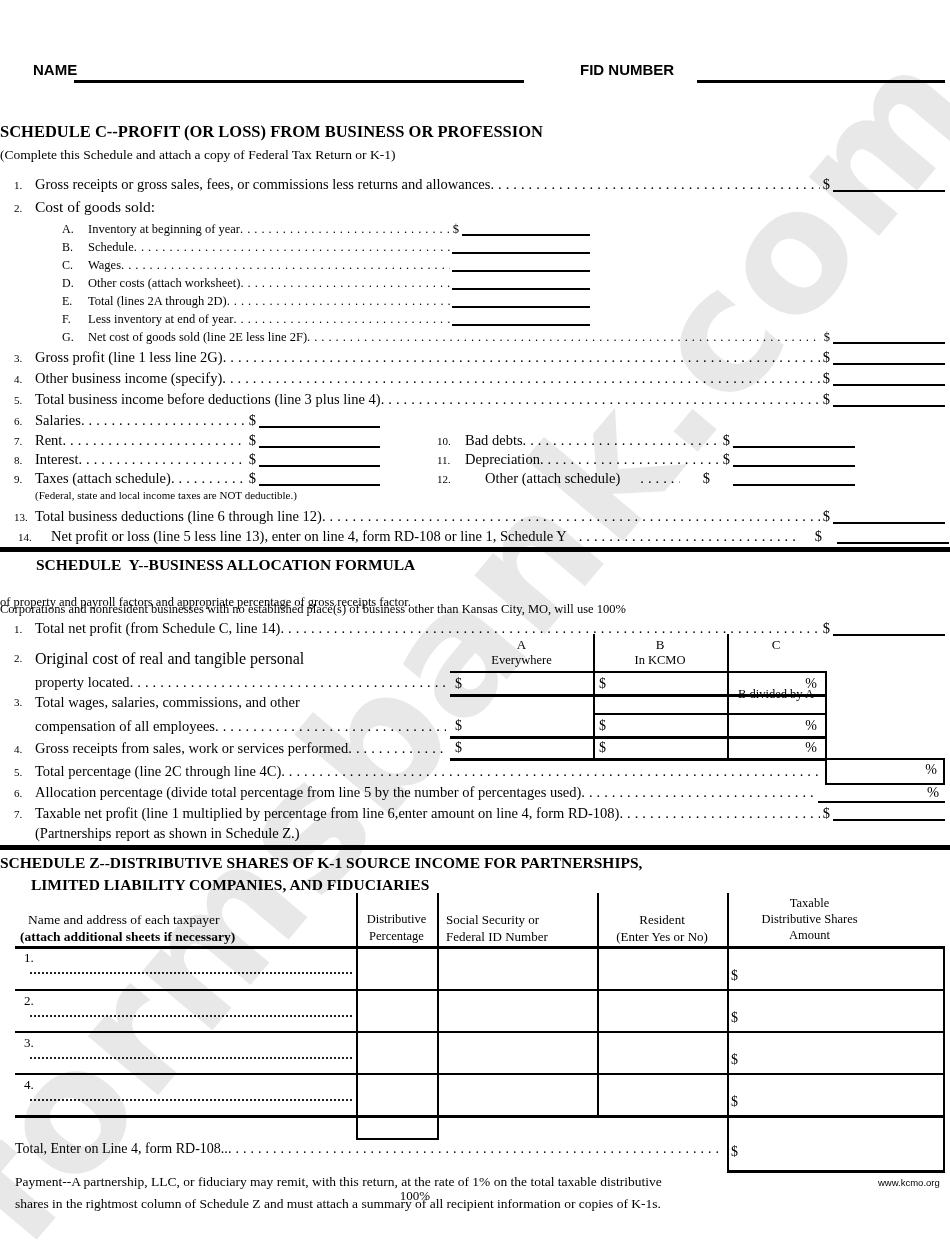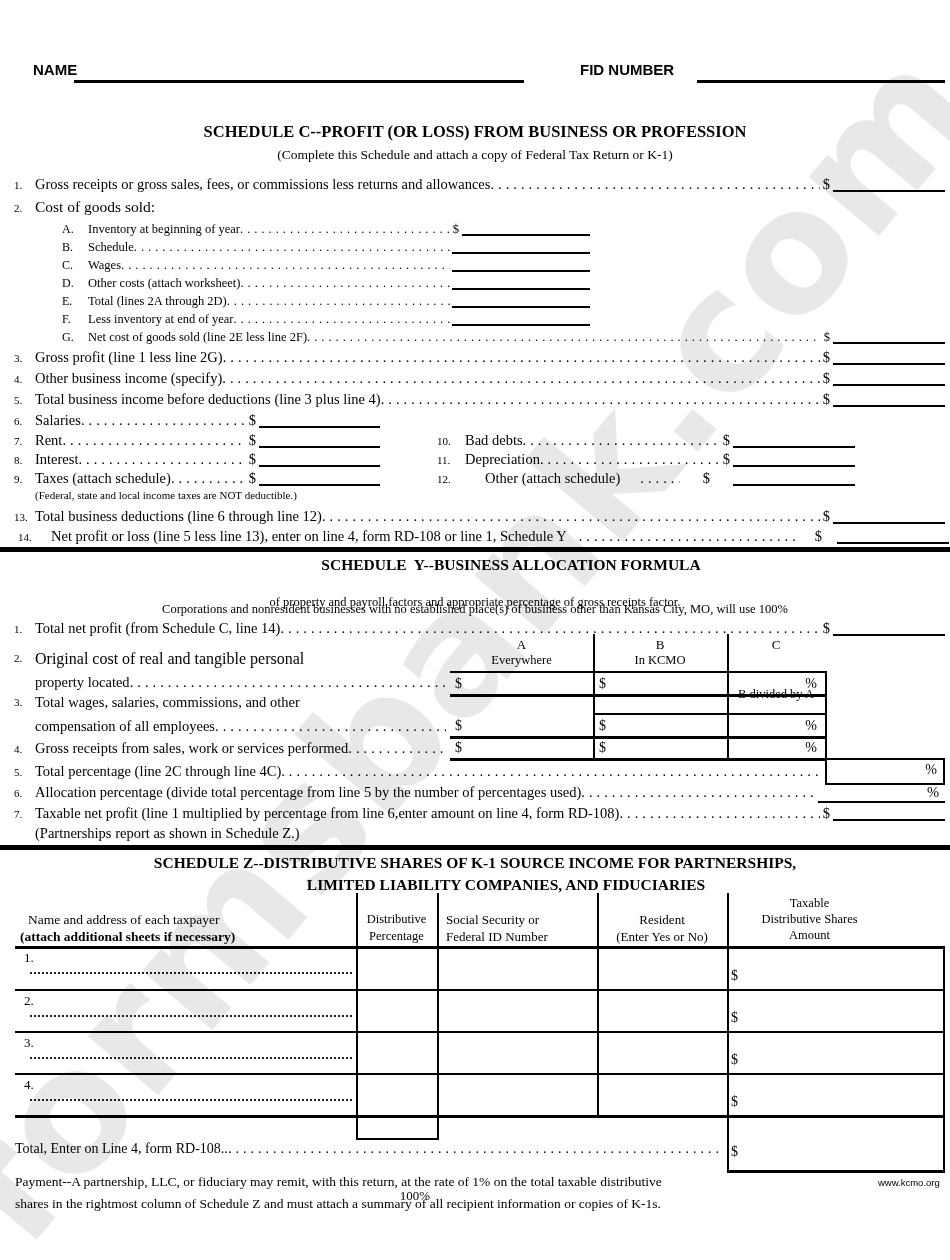--- a/index.html
+++ b/index.html
@@ -2,21 +2,21 @@
 <html><head>
 <meta charset="utf-8">
 <style>
   html,body{margin:0;padding:0;background:#fff;}
   .page{position:relative;width:950px;height:1260px;background:#ffffff;
         font-family:"Liberation Serif",serif;color:#000;overflow:hidden;}
   .wm{position:absolute;left:460px;top:645px;transform:translate(-50%,-50%) rotate(-50deg);
       font-family:"DejaVu Sans",sans-serif;font-weight:bold;font-size:168px;
       color:rgba(0,0,0,0.09);white-space:nowrap;z-index:0;letter-spacing:2px;}
   .t{position:absolute;z-index:1;white-space:nowrap;}
-  .ctr{position:absolute;left:0;width:950px;text-align:center;z-index:1;}
+  .ctr{position:absolute;left:0;width:950px;z-index:1;}
   .pre{white-space:pre;}
   .b{font-weight:bold;}
   .sans{font-family:"Liberation Sans",sans-serif;}
   .line{position:absolute;display:flex;align-items:baseline;white-space:nowrap;
         font-size:14.5px;z-index:1;}
   .num{flex:none;width:21px;font-size:11px;}
   .numw{flex:none;width:28px;font-size:11px;}
   .ltr{flex:none;width:26px;font-size:12px;}
   .lbl{flex:none;}
   .dots{flex:1 1 auto;overflow:hidden;margin-right:2px;}

